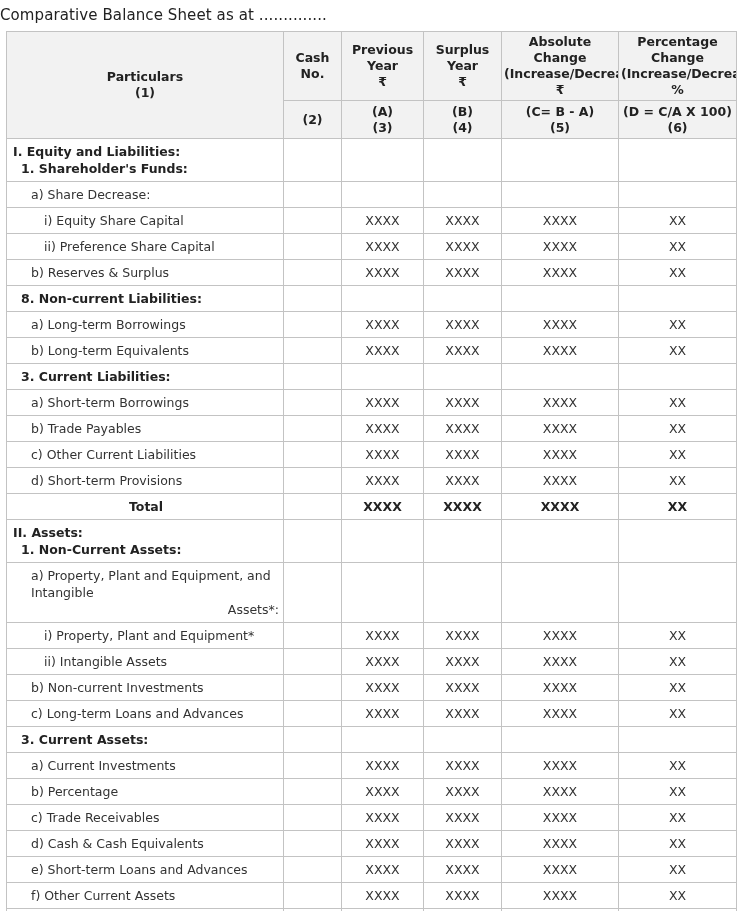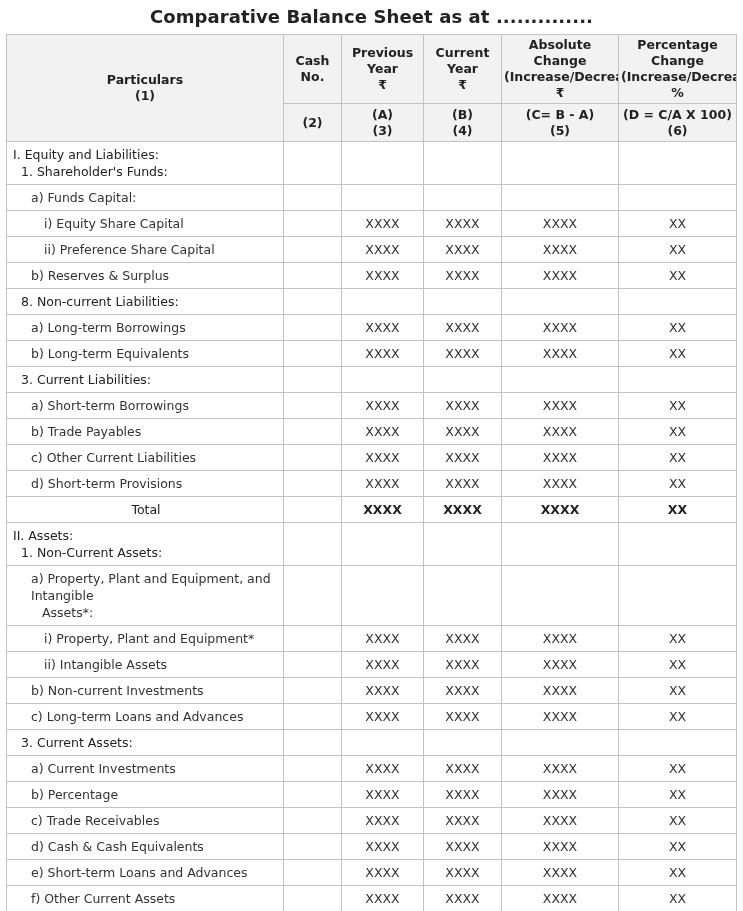--- a/index.html
+++ b/index.html
@@ -4,23 +4,22 @@
 <style>
   * { margin: 0; padding: 0; box-sizing: border-box; }
   html, body { background: #ffffff; }
   body {
     width: 743px; height: 911px;
     font-family: "DejaVu Sans", "Liberation Sans", sans-serif;
     color: #333333;
     overflow: hidden;
   }
   .page-title {
-    text-align: center;
-    font-size: 18px;
-    font-weight: bold;
+    font-size: 15px;
+    font-weight: normal;
     color: #222222;
     padding-top: 6px;
     letter-spacing: 0.1px;
   }
   table {
     border-collapse: collapse;
     table-layout: fixed;
     width: 730px;
     margin: 7px 0 0 6px;
     border: 1.5px solid #9c9c9c;
@@ -40,22 +39,22 @@
     padding: 2px;
   }
   tr.h1 th { height: 60px; }
   tr.h2 th { height: 38px; }
   tbody td { height: 26px; padding: 4px 2px; color: #333333; }
   td.particulars div { line-height: 17px; padding-right: 2px; }
   .ind0 { padding-left: 4px; }
   .ind1 { padding-left: 12px; }
   .ind2 { padding-left: 22px; }
   .ind3 { padding-left: 35px; }
-  .indw { padding-left: 33px; }
-  .b { font-weight: normal; color: #222222; }
+  .indw { padding-left: 33px; text-align: right; }
+  .b { font-weight: bold; color: #222222; }
   td.val { text-align: center; }
   tr.total-row td { font-weight: bold; color: #222222; }
   tr.total-row td.particulars { text-align: center; }
 </style>
 </head>
 <body>
 
 <div class="page-title">Comparative Balance Sheet as at ..............</div>
 
 <table>
@@ -74,21 +73,21 @@
         <div>(1)</div>
       </th>
       <th>
         <div>Cash No.</div>
       </th>
       <th>
         <div>Previous Year</div>
         <div>₹</div>
       </th>
       <th>
-        <div>Current Year</div>
+        <div>Surplus Year</div>
         <div>₹</div>
       </th>
       <th>
         <div>Absolute Change</div>
         <div>(Increase/Decrease)</div>
         <div>₹</div>
       </th>
       <th>
         <div>Percentage Change</div>
         <div>(Increase/Decrease)</div>
@@ -124,21 +123,21 @@
           <div class="ind1 b">1. Shareholder's Funds:</div>
         </td>
         <td class="val"></td>
         <td class="val"></td>
         <td class="val"></td>
         <td class="val"></td>
         <td class="val"></td>
       </tr>
       <tr>
         <td class="particulars">
-          <div class="ind2">a) Funds Capital:</div>
+          <div class="ind2">a) Share Decrease:</div>
         </td>
         <td class="val"></td>
         <td class="val"></td>
         <td class="val"></td>
         <td class="val"></td>
         <td class="val"></td>
       </tr>
       <tr>
         <td class="particulars">
           <div class="ind3">i) Equity Share Capital</div>

